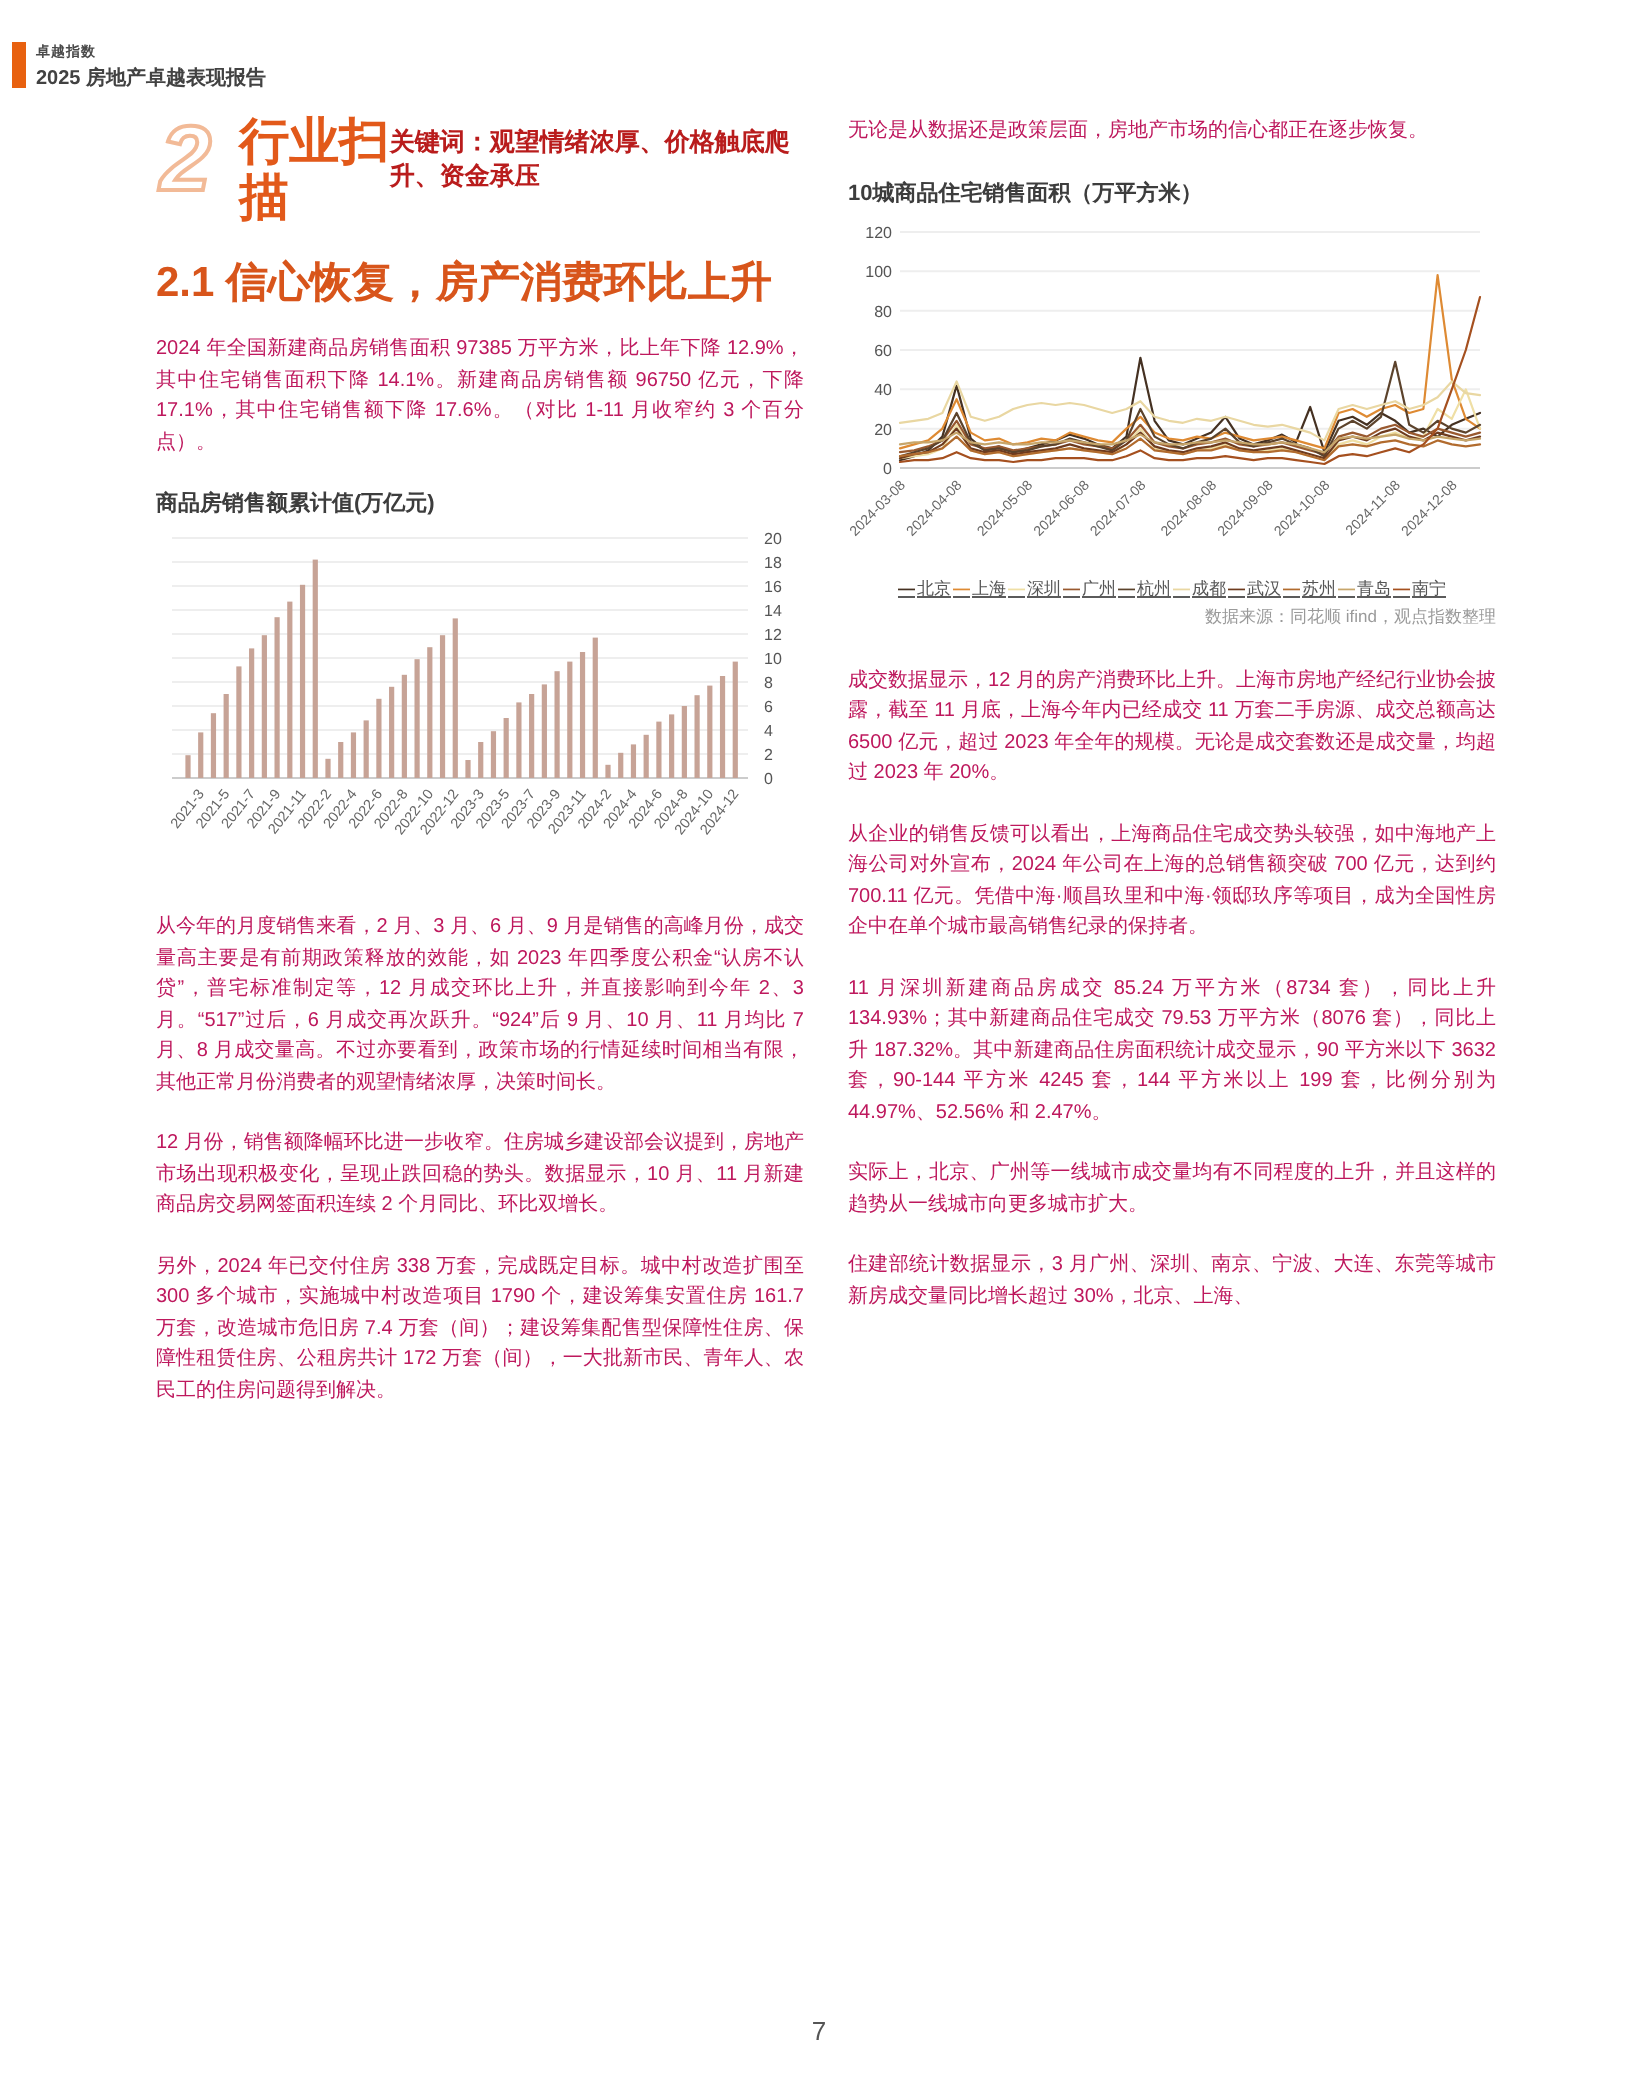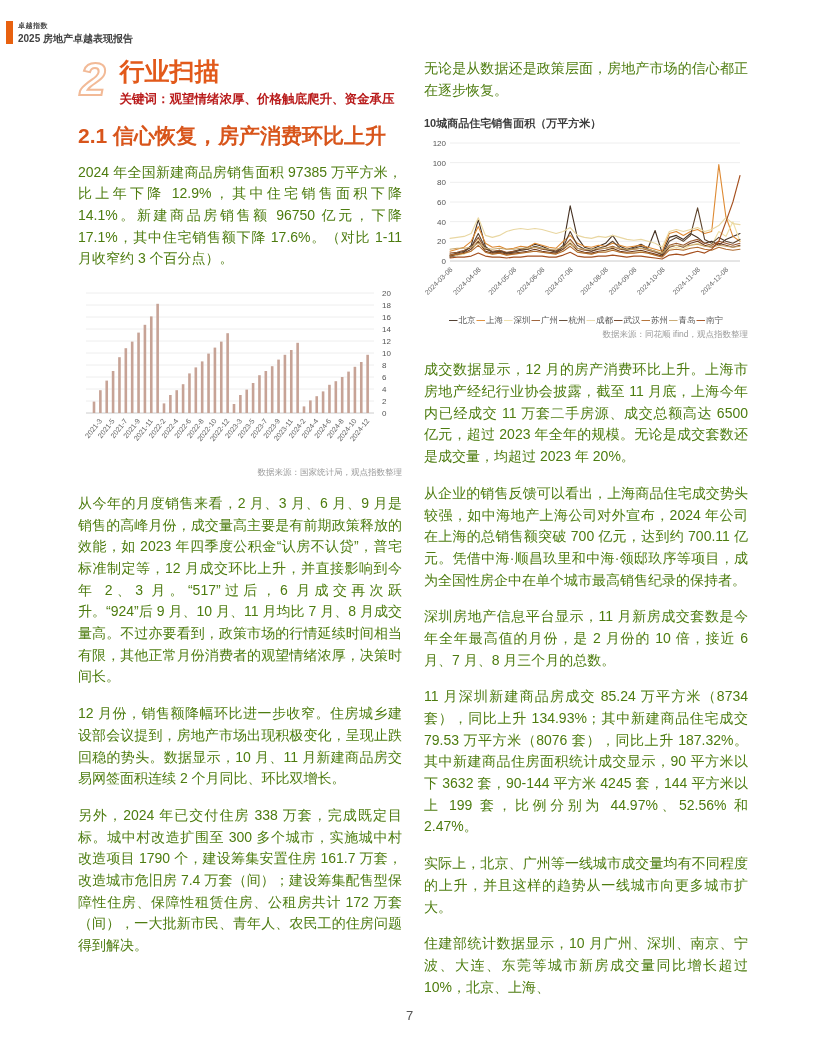--- a/index.html
+++ b/index.html
@@ -19,34 +19,34 @@
   .columns { display:flex; padding:58px 50px 0 78px; gap:22px; }
   .col { width:324px; }
 
   
   .sec-header { display:flex; align-items:flex-start; margin-bottom:14px; }
   .sec-num {
     font-size:46px; font-weight:700; font-style:italic; line-height:0.95;
     color:#ffffff; -webkit-text-stroke:2px #F2BA97; text-stroke:2px #F2BA97;
     margin-right:14px; padding-left:2px;
   }
-  .sec-titles { display:flex; flex-direction:column; }
+  .sec-titles { display:flex; flex-direction:row; }
   .sec-title { font-size:25px; font-weight:700; color:#E2591A; line-height:1.1; }
   .sec-keywords { font-size:12.5px; font-weight:700; color:#b91c1c; margin-top:5px; }
   .subsec { font-size:21px; font-weight:700; color:#D8551B; margin:14px 0 12px 0; }
 
   p.body-p {
-    font-size:14px; line-height:1.55; text-align:justify;
-    color:#4d7c0f; margin-bottom:15px;
+    font-size:10px; line-height:1.55; text-align:justify;
+    color:#be185d; margin-bottom:15px;
   }
 
   .chart-box { margin:4px 0 14px 0; }
   .chart-title { font-size:11px; font-weight:700; color:#3d3d3d; margin-bottom:2px; }
   .chart-source { font-size:8.5px; color:#9a9a9a; text-align:right; margin-top:2px; }
-  .legend-row { display:flex; flex-wrap:nowrap; justify-content:center; gap:1px; margin-top:0px; }
+  .legend-row { display:flex; flex-wrap:nowrap; justify-content:center; gap:1px; margin-top:0px;text-decoration:underline; }
   .legend-item { font-size:8.5px; color:#555; white-space:nowrap; }
   .legend-dash { font-weight:bold; margin-right:1px; }
 
   .page-number { position:absolute; bottom:20px; left:0; right:0; text-align:center;
     font-size:13px; color:#555; }
   svg text { font-family:"Liberation Sans","DejaVu Sans",sans-serif; }
 </style>
 </head>
 <body>
 
@@ -69,20 +69,21 @@
           <div class="sec-title">行业扫描</div>
           <div class="sec-keywords">关键词：观望情绪浓厚、价格触底爬升、资金承压</div>
         </div>
       </div>
 
       <div class="subsec">2.1 信心恢复，房产消费环比上升</div>
 
       <p class="body-p">2024 年全国新建商品房销售面积 97385 万平方米，比上年下降 12.9%，其中住宅销售面积下降 14.1%。新建商品房销售额 96750 亿元，下降 17.1%，其中住宅销售额下降 17.6%。（对比 1-11 月收窄约 3 个百分点）。</p>
 
       <div class="chart-box">
+        <div class="chart-title">商品房销售额累计值(万亿元)</div>
         <svg id="bar-svg" width="324" height="176">
             <line x1="8" y1="128" x2="296" y2="128" stroke="#cccccc" stroke-width="1"></line>
             <text x="304" y="131" font-size="8" fill="#555" text-anchor="start">0</text>
             <line x1="8" y1="116" x2="296" y2="116" stroke="#eeeeee" stroke-width="1"></line>
             <text x="304" y="119" font-size="8" fill="#555" text-anchor="start">2</text>
             <line x1="8" y1="104" x2="296" y2="104" stroke="#eeeeee" stroke-width="1"></line>
             <text x="304" y="107" font-size="8" fill="#555" text-anchor="start">4</text>
             <line x1="8" y1="92" x2="296" y2="92" stroke="#eeeeee" stroke-width="1"></line>
             <text x="304" y="95" font-size="8" fill="#555" text-anchor="start">6</text>
             <line x1="8" y1="80" x2="296" y2="80" stroke="#eeeeee" stroke-width="1"></line>
@@ -159,21 +160,20 @@
             <rect x="256.5181818181818" y="96.2" width="2.6" height="31.8" fill="#C7A396"></rect>
             <rect x="262.8818181818181" y="92" width="2.6" height="36" fill="#C7A396"></rect>
             <text font-size="7.2" fill="#666" text-anchor="end" transform="translate(266.18181818181813,136) rotate(-52)">2024-8</text>
             <rect x="269.2454545454545" y="86.6" width="2.6" height="41.400000000000006" fill="#C7A396"></rect>
             <rect x="275.60909090909087" y="81.8" width="2.6" height="46.2" fill="#C7A396"></rect>
             <text font-size="7.2" fill="#666" text-anchor="end" transform="translate(278.9090909090909,136) rotate(-52)">2024-10</text>
             <rect x="281.97272727272724" y="77" width="2.6" height="51" fill="#C7A396"></rect>
             <rect x="288.3363636363636" y="69.80000000000001" width="2.6" height="58.199999999999996" fill="#C7A396"></rect>
             <text font-size="7.2" fill="#666" text-anchor="end" transform="translate(291.6363636363636,136) rotate(-52)">2024-12</text>
           </svg>
-        <div class="chart-source">数据来源：国家统计局，观点指数整理</div>
       </div>
 
       <p class="body-p">从今年的月度销售来看，2 月、3 月、6 月、9 月是销售的高峰月份，成交量高主要是有前期政策释放的效能，如 2023 年四季度公积金“认房不认贷”，普宅标准制定等，12 月成交环比上升，并直接影响到今年 2、3 月。“517”过后，6 月成交再次跃升。“924”后 9 月、10 月、11 月均比 7 月、8 月成交量高。不过亦要看到，政策市场的行情延续时间相当有限，其他正常月份消费者的观望情绪浓厚，决策时间长。</p>
       <p class="body-p">12 月份，销售额降幅环比进一步收窄。住房城乡建设部会议提到，房地产市场出现积极变化，呈现止跌回稳的势头。数据显示，10 月、11 月新建商品房交易网签面积连续 2 个月同比、环比双增长。</p>
       <p class="body-p">另外，2024 年已交付住房 338 万套，完成既定目标。城中村改造扩围至 300 多个城市，实施城中村改造项目 1790 个，建设筹集安置住房 161.7 万套，改造城市危旧房 7.4 万套（间）；建设筹集配售型保障性住房、保障性租赁住房、公租房共计 172 万套（间），一大批新市民、青年人、农民工的住房问题得到解决。</p>
     </div>
 
     <div class="col">
       <p class="body-p">无论是从数据还是政策层面，房地产市场的信心都正在逐步恢复。</p>
 
@@ -225,21 +225,20 @@
             <span class="legend-item"><span class="legend-dash" style="color: rgb(110, 59, 30);">—</span>武汉</span>
             <span class="legend-item"><span class="legend-dash" style="color: rgb(177, 107, 46);">—</span>苏州</span>
             <span class="legend-item"><span class="legend-dash" style="color: rgb(199, 166, 107);">—</span>青岛</span>
             <span class="legend-item"><span class="legend-dash" style="color: rgb(165, 80, 31);">—</span>南宁</span>
           </div>
         <div class="chart-source">数据来源：同花顺 ifind，观点指数整理</div>
       </div>
 
       <p class="body-p">成交数据显示，12 月的房产消费环比上升。上海市房地产经纪行业协会披露，截至 11 月底，上海今年内已经成交 11 万套二手房源、成交总额高达 6500 亿元，超过 2023 年全年的规模。无论是成交套数还是成交量，均超过 2023 年 20%。</p>
       <p class="body-p">从企业的销售反馈可以看出，上海商品住宅成交势头较强，如中海地产上海公司对外宣布，2024 年公司在上海的总销售额突破 700 亿元，达到约 700.11 亿元。凭借中海·顺昌玖里和中海·领邸玖序等项目，成为全国性房企中在单个城市最高销售纪录的保持者。</p>
-      <p class="body-p">深圳房地产信息平台显示，11 月新房成交套数是今年全年最高值的月份，是 2 月份的 10 倍，接近 6 月、7 月、8 月三个月的总数。</p>
       <p class="body-p">11 月深圳新建商品房成交 85.24 万平方米（8734 套），同比上升 134.93%；其中新建商品住宅成交 79.53 万平方米（8076 套），同比上升 187.32%。其中新建商品住房面积统计成交显示，90 平方米以下 3632 套，90-144 平方米 4245 套，144 平方米以上 199 套，比例分别为 44.97%、52.56% 和 2.47%。</p>
       <p class="body-p">实际上，北京、广州等一线城市成交量均有不同程度的上升，并且这样的趋势从一线城市向更多城市扩大。</p>
-      <p class="body-p">住建部统计数据显示，10 月广州、深圳、南京、宁波、大连、东莞等城市新房成交量同比增长超过 10%，北京、上海、</p>
+      <p class="body-p">住建部统计数据显示，3 月广州、深圳、南京、宁波、大连、东莞等城市新房成交量同比增长超过 30%，北京、上海、</p>
     </div>
   </div>
 
   <div class="page-number">7</div>
 </div>
 
 </body></html>

